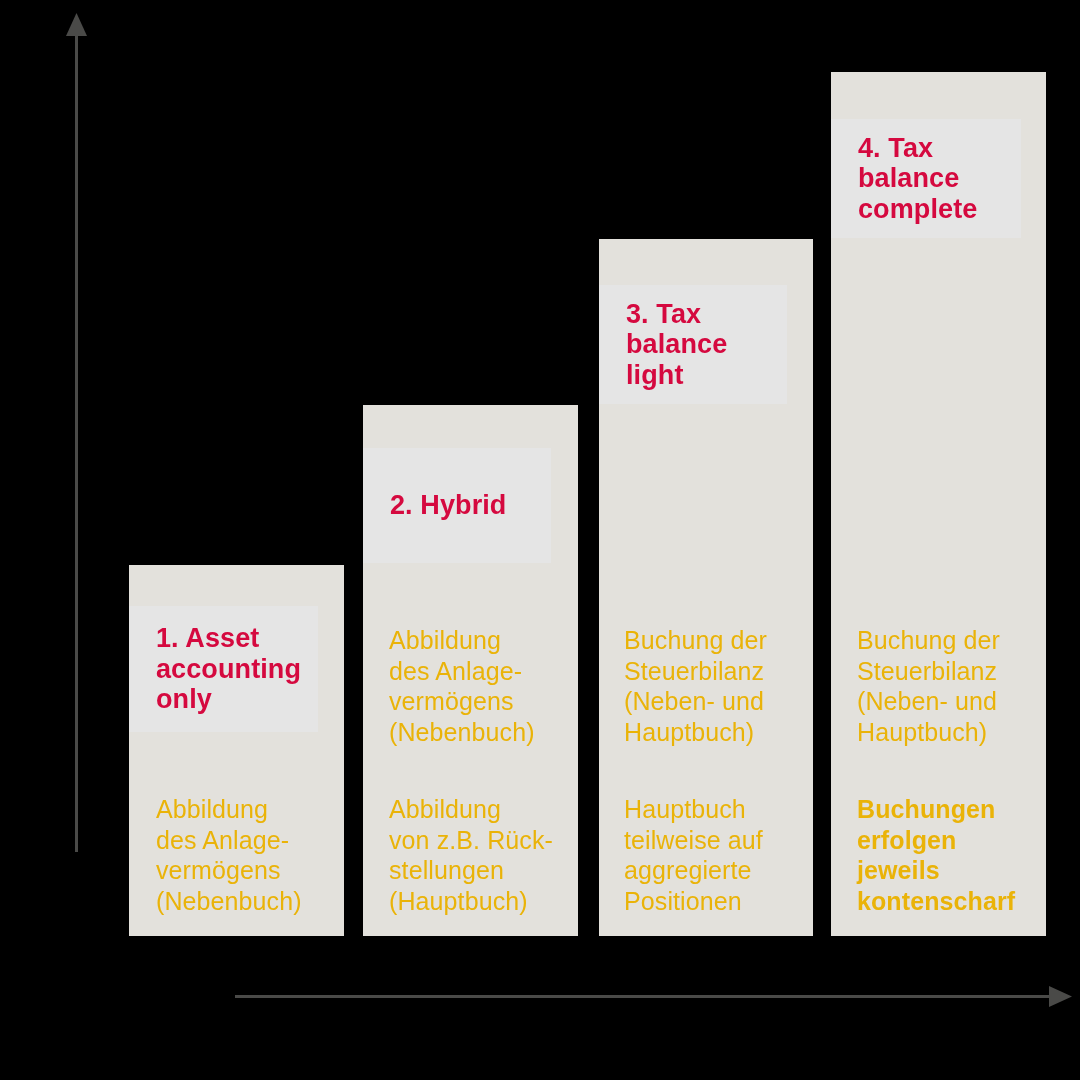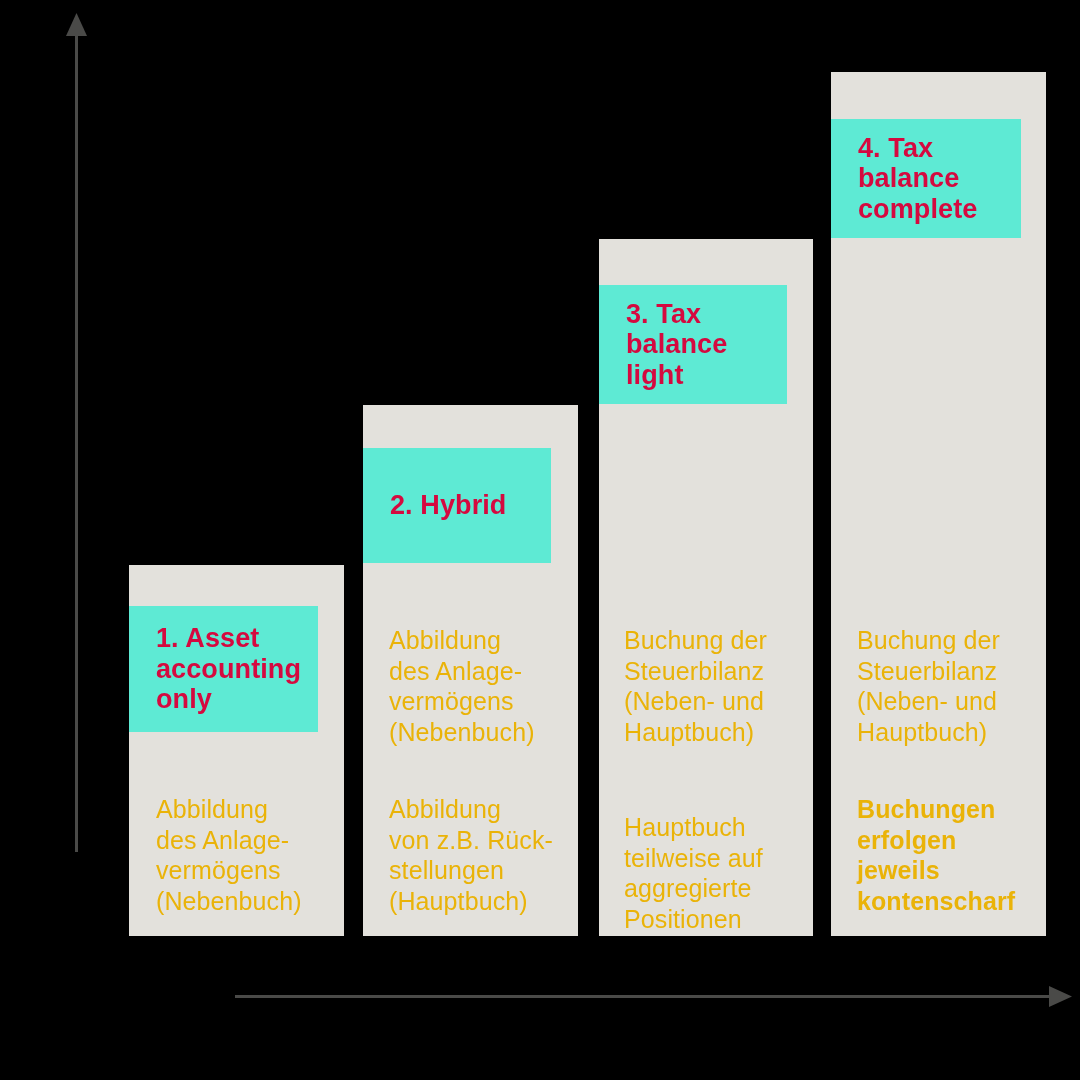--- a/index.html
+++ b/index.html
@@ -29,21 +29,21 @@
   
   .bar {
     position: absolute;
     background: #e3e1dc;
     box-sizing: border-box;
   }
 
   
   .headline-card {
     position: absolute;
-    background: #5eead4;
+    background: #e5e5e5;
     box-sizing: border-box;
     display: flex;
     align-items: center;
   }
   .headline-text {
     color: #d5093f;
     font-weight: bold;
     font-size: 27px;
     line-height: 30.5px;
     letter-spacing: 0.1px;
@@ -103,21 +103,21 @@
   <div class="bar" style="left:599px; top:239px; width:214px; height:697px;"></div>
   <div class="headline-card" style="left:599px; top:285px; width:188px; height:119px;">
     <span class="headline-text">3. Tax
 balance
 light</span>
   </div>
   <div class="body-text" style="left:624px; top:625px; width:195px;">Buchung der
 Steuerbilanz
 (Neben- und
 Hauptbuch)</div>
-  <div class="body-text" style="left:624px; top:812px; width:195px;">Hauptbuch
+  <div class="body-text" style="left:624px; top:794px; width:195px;">Hauptbuch
 teilweise auf
 aggregierte
 Positionen</div>
 
   <div class="bar" style="left:831px; top:72px; width:215px; height:864px;"></div>
   <div class="headline-card" style="left:831px; top:119px; width:190px; height:119px;">
     <span class="headline-text">4. Tax
 balance
 complete</span>
   </div>

